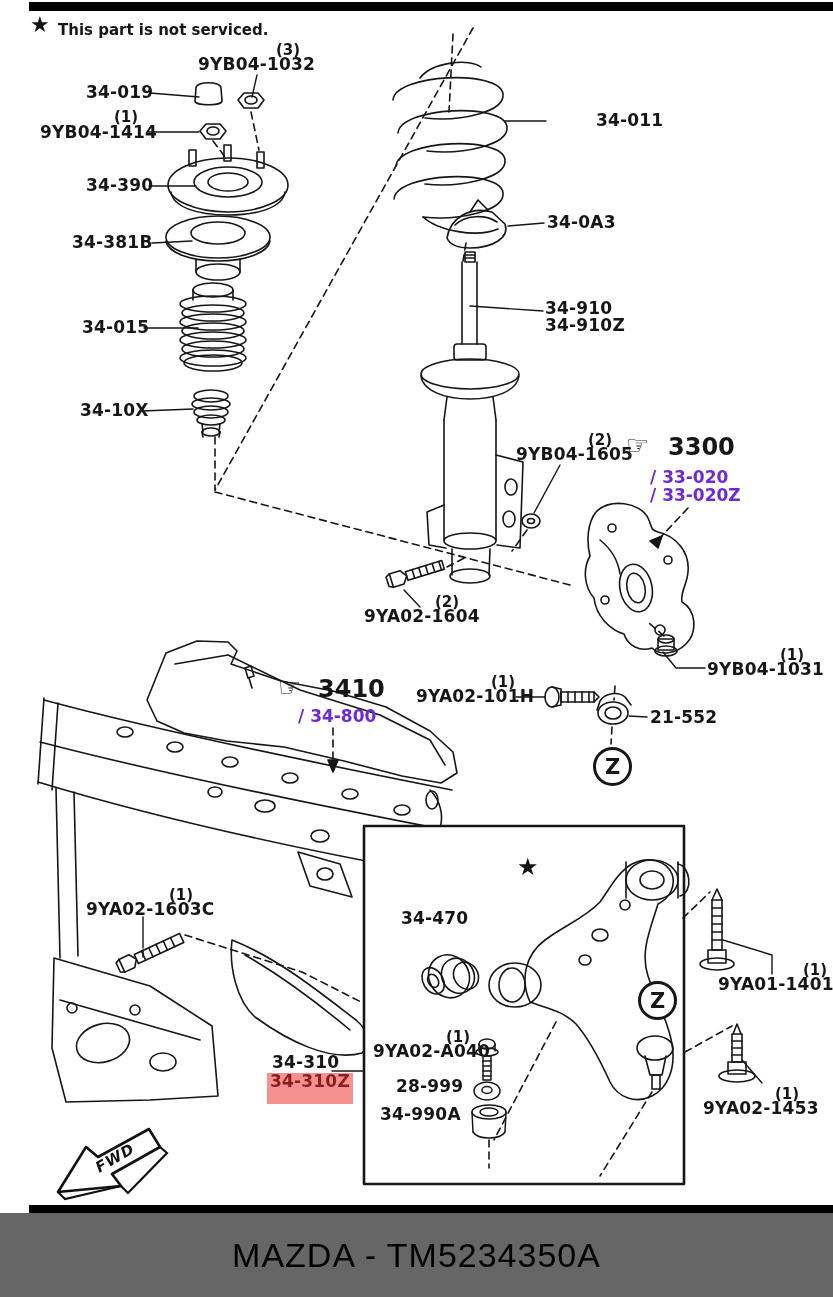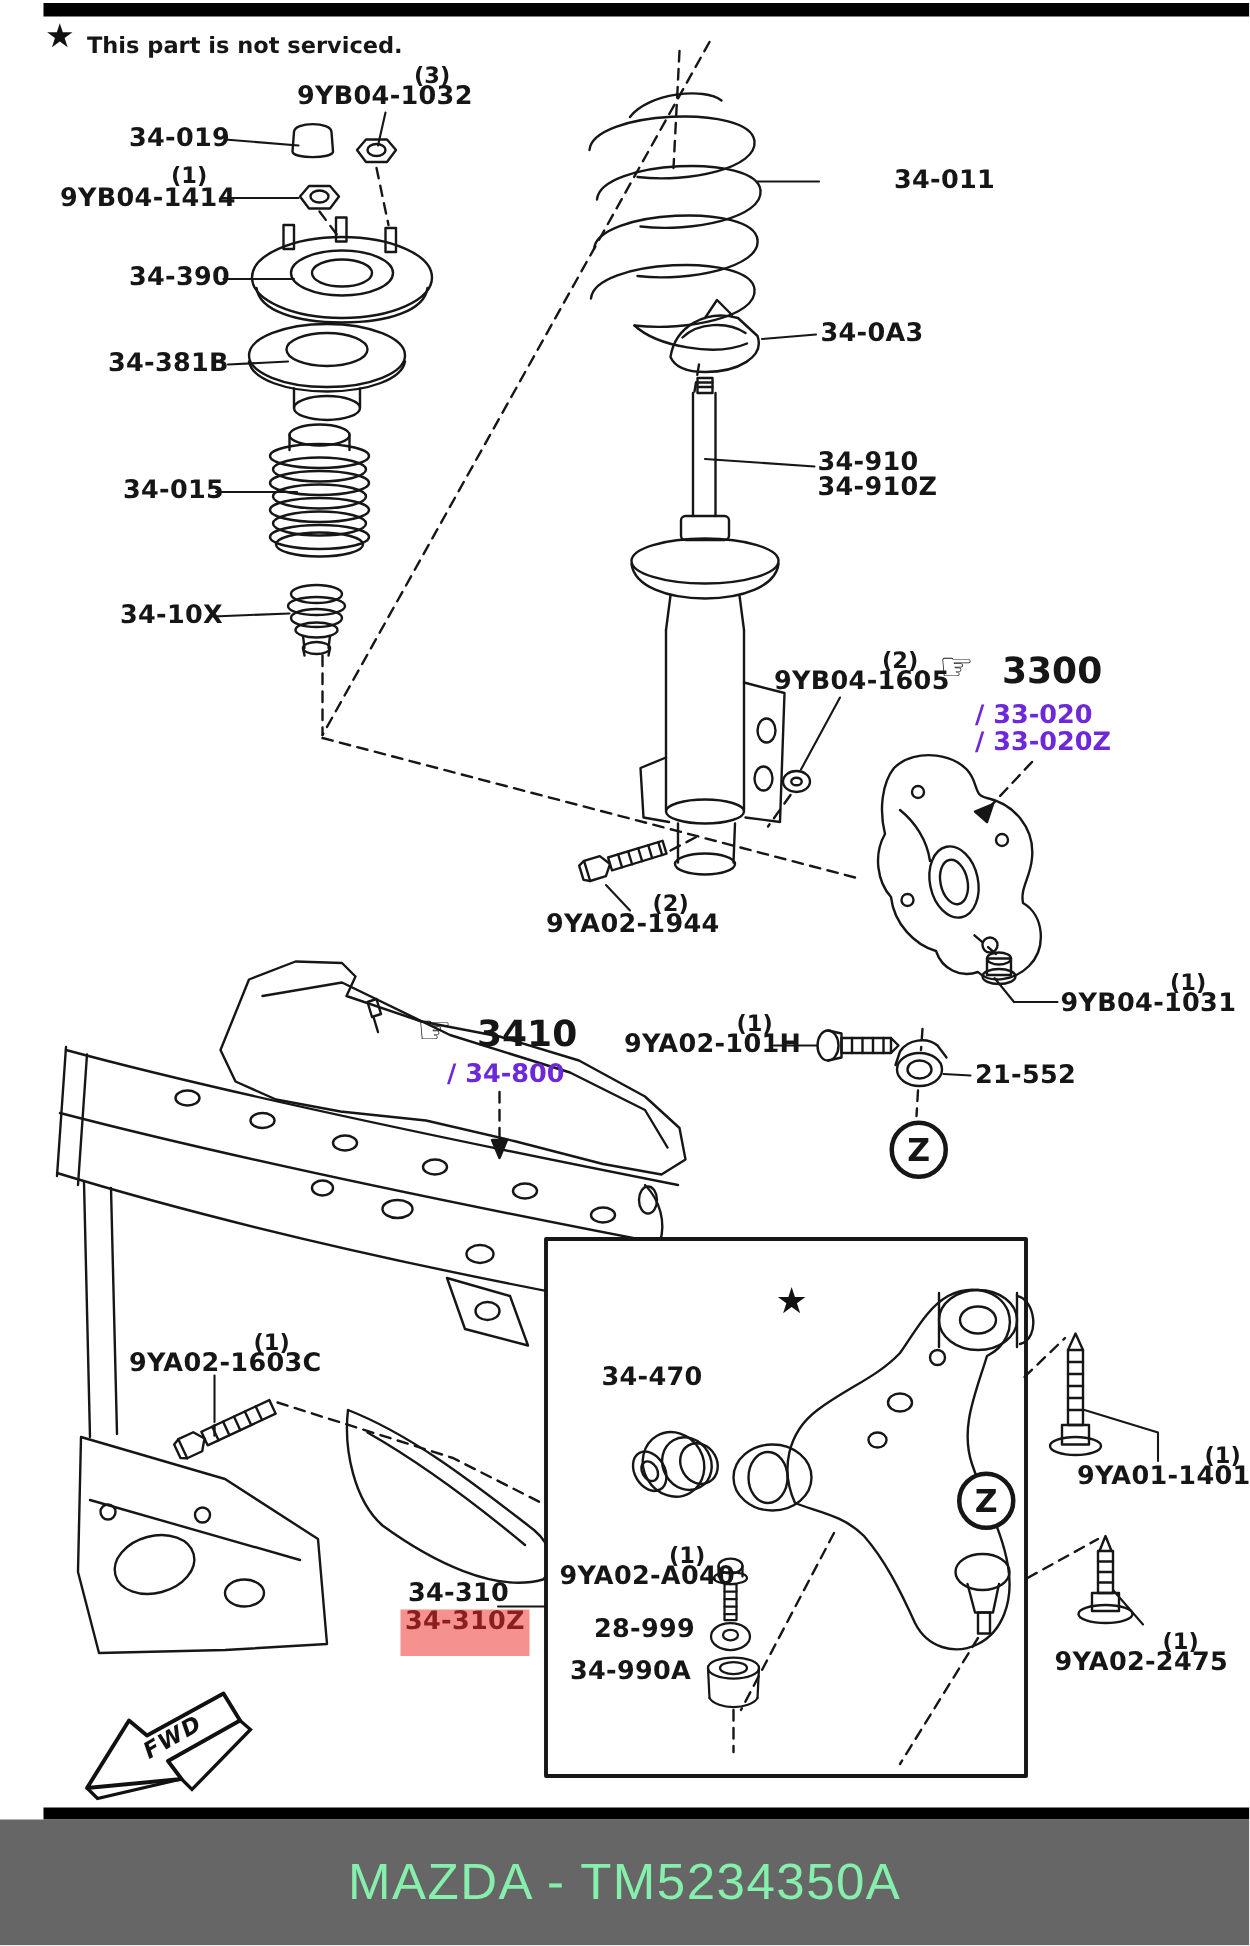--- a/index.html
+++ b/index.html
@@ -16,21 +16,21 @@
   .star{position:absolute;font:22px "DejaVu Sans",sans-serif;color:#111;line-height:22px;}
   .note-text{position:absolute;font:bold 15px "DejaVu Sans",sans-serif;color:#161616;}
   .hl{background:#f5918f;color:#8b1f1f;padding:0 3px 14px 3px;}
   .zc{position:absolute;width:33px;height:33px;border:3px solid #161616;border-radius:50%;
       background:#fff;display:flex;align-items:center;justify-content:center;
       font:bold 21px "DejaVu Sans",sans-serif;color:#161616;}
   .fwd-label{position:absolute;left:94px;top:1149px;transform:rotate(-30deg);
       font:bold italic 15px "DejaVu Sans",sans-serif;color:#111;letter-spacing:1px;}
   #footer{position:absolute;left:0;top:1213px;width:833px;height:84px;background:#666667;
       display:flex;align-items:center;justify-content:center;gap:58px;}
-  #footer span{font:400 34px "Liberation Sans",sans-serif;color:#86efac;letter-spacing:1px;}
+  #footer span{font:400 34px "Liberation Sans",sans-serif;color:#000000;letter-spacing:1px;}
   svg{position:absolute;left:0;top:0;}
 </style>
 </head>
 <body>
 
 <div id="stage">
 
   <div class="frameline" style="left:29px;top:2px;width:804px;height:9px;"></div>
   <div class="frameline" style="left:29px;top:1205px;width:804px;height:8px;"></div>
 
@@ -344,21 +344,21 @@
 
   <div class="qty" style="left:588px;top:431px;">(2)</div>
   <div class="lbl" style="left:516px;top:446px;">9YB04-1605</div>
 
   <span class="hand" style="left:626px;top:432px;">☞</span>
   <div class="ref" style="left:668px;top:433px;">3300</div>
   <div class="sub" style="left:650px;top:467px;">/ 33-020</div>
   <div class="sub" style="left:650px;top:485px;">/ 33-020Z</div>
 
   <div class="qty" style="left:435px;top:593px;">(2)</div>
-  <div class="lbl" style="left:364px;top:608px;">9YA02-1944</div>
+  <div class="lbl" style="left:364px;top:608px;">9YA02-1604</div>
 
   <div class="qty" style="left:780px;top:646px;">(1)</div>
   <div class="lbl" style="left:707px;top:661px;">9YB04-1031</div>
 
   <div class="qty" style="left:491px;top:673px;">(1)</div>
   <div class="lbl" style="left:416px;top:688px;">9YA02-101H</div>
 
   <div class="lbl" style="left:650px;top:709px;">21-552</div>
 
   <div class="zc" style="left:593px;top:747px;">Z</div>
@@ -380,21 +380,21 @@
 
   <div class="qty" style="left:446px;top:1028px;">(1)</div>
   <div class="lbl" style="left:373px;top:1043px;">9YA02-A040</div>
   <div class="lbl" style="left:396px;top:1078px;">28-999</div>
   <div class="lbl" style="left:380px;top:1106px;">34-990A</div>
 
   <div class="qty" style="left:803px;top:961px;">(1)</div>
   <div class="lbl" style="left:718px;top:976px;">9YA01-1401A</div>
 
   <div class="qty" style="left:775px;top:1085px;">(1)</div>
-  <div class="lbl" style="left:703px;top:1100px;">9YA02-2475</div>
+  <div class="lbl" style="left:703px;top:1100px;">9YA02-1453</div>
 
   <span class="fwd-label">FWD</span>
 
   <div id="footer">
     <span>MAZDA - TM5234350A</span>
   </div>
 
 </div>
 
 </body></html>

